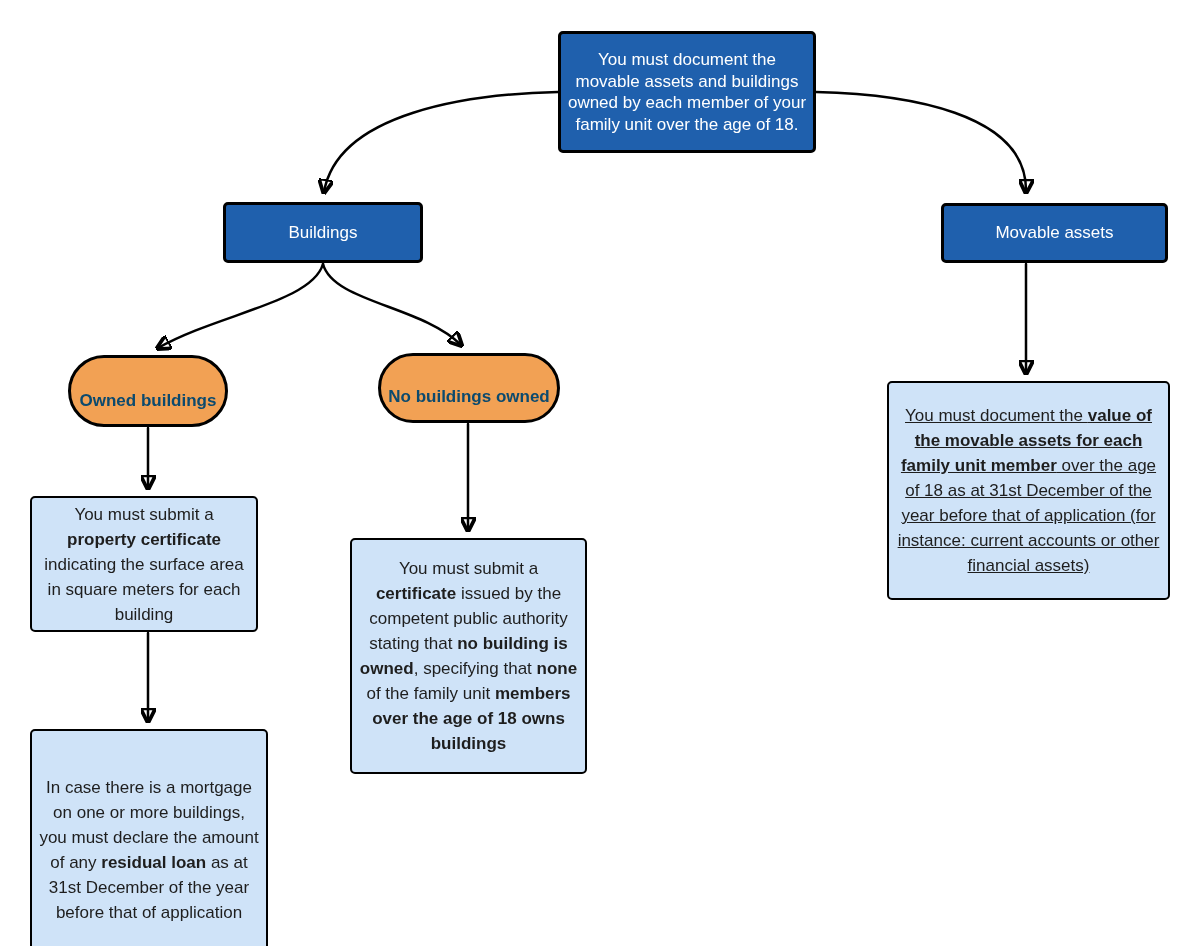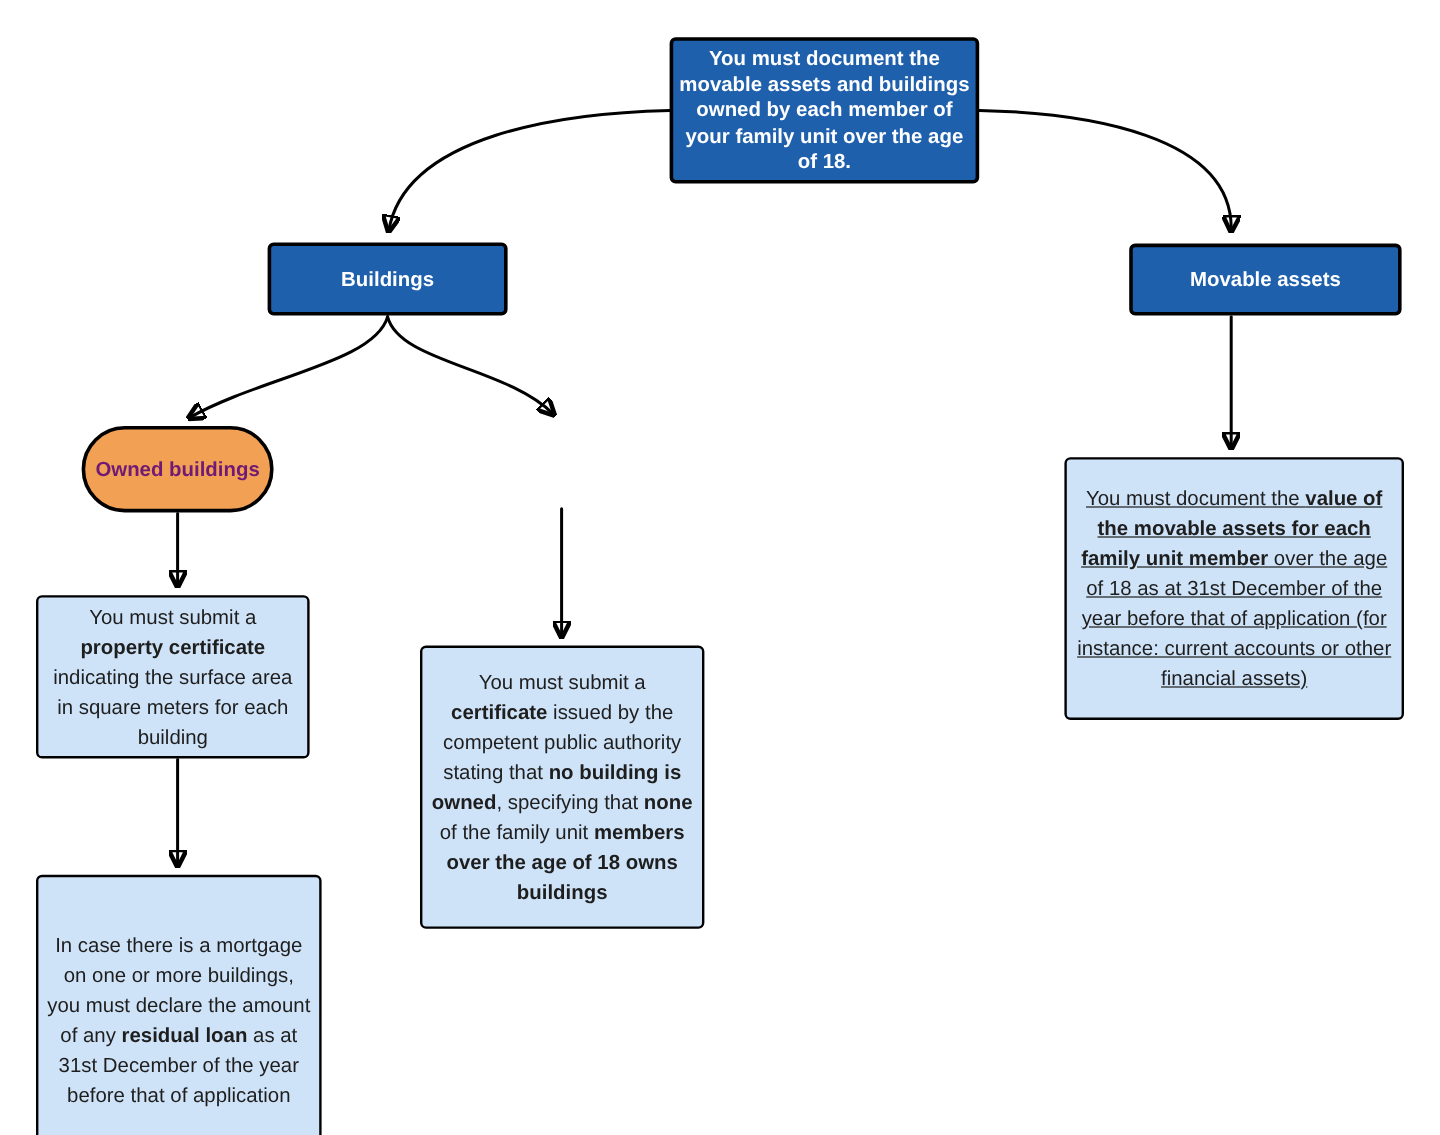--- a/index.html
+++ b/index.html
@@ -23,31 +23,32 @@
 
   .node{
     position:absolute;display:flex;align-items:center;justify-content:center;
     text-align:center;
   }
   .blue-box{
     background:var(--node-blue);
     border:3px solid var(--line-black);
     border-radius:5px;
     color:var(--text-light);
-    font-weight:bold;
+    font-weight:normal;
     font-size:17px;line-height:21.5px;
   }
   .pill{
     background:var(--pill-orange);
     border:3px solid var(--line-black);
     border-radius:999px;
-    color:#701a75;
+    color:#0c4a6e;
     font-weight:bold;
     font-size:17px;line-height:21px;
     padding:13px 4px;
+    align-items:flex-end;
   }
   .note{
     background:var(--note-blue);
     border:2px solid var(--line-black);
     border-radius:5px;
     color:var(--text-dark);
     font-size:17px;line-height:25px;
     padding:2px 6px;
   }
   .note .b{font-weight:bold;}
@@ -93,20 +94,23 @@
   </div>
 
   <div id="movable-node" class="node blue-box">
     <span>Movable assets</span>
   </div>
 
   <div id="owned-pill" class="node pill">
     <span>Owned buildings</span>
   </div>
 
+  <div id="none-pill" class="node pill">
+    <span>No buildings owned</span>
+  </div>
 
   <div id="property-note" class="node note">
     <span><span>You must submit a </span><span class="b">property certificate</span><span> indicating the surface area in square meters for each building</span></span>
   </div>
 
   <div id="mortgage-note" class="node note">
     <span><span>In case there is a mortgage on one or more buildings, you must declare the amount of any </span><span class="b">residual loan</span><span> as at 31st December of the year before that of application</span></span>
   </div>
 
   <div id="certificate-note" class="node note">

